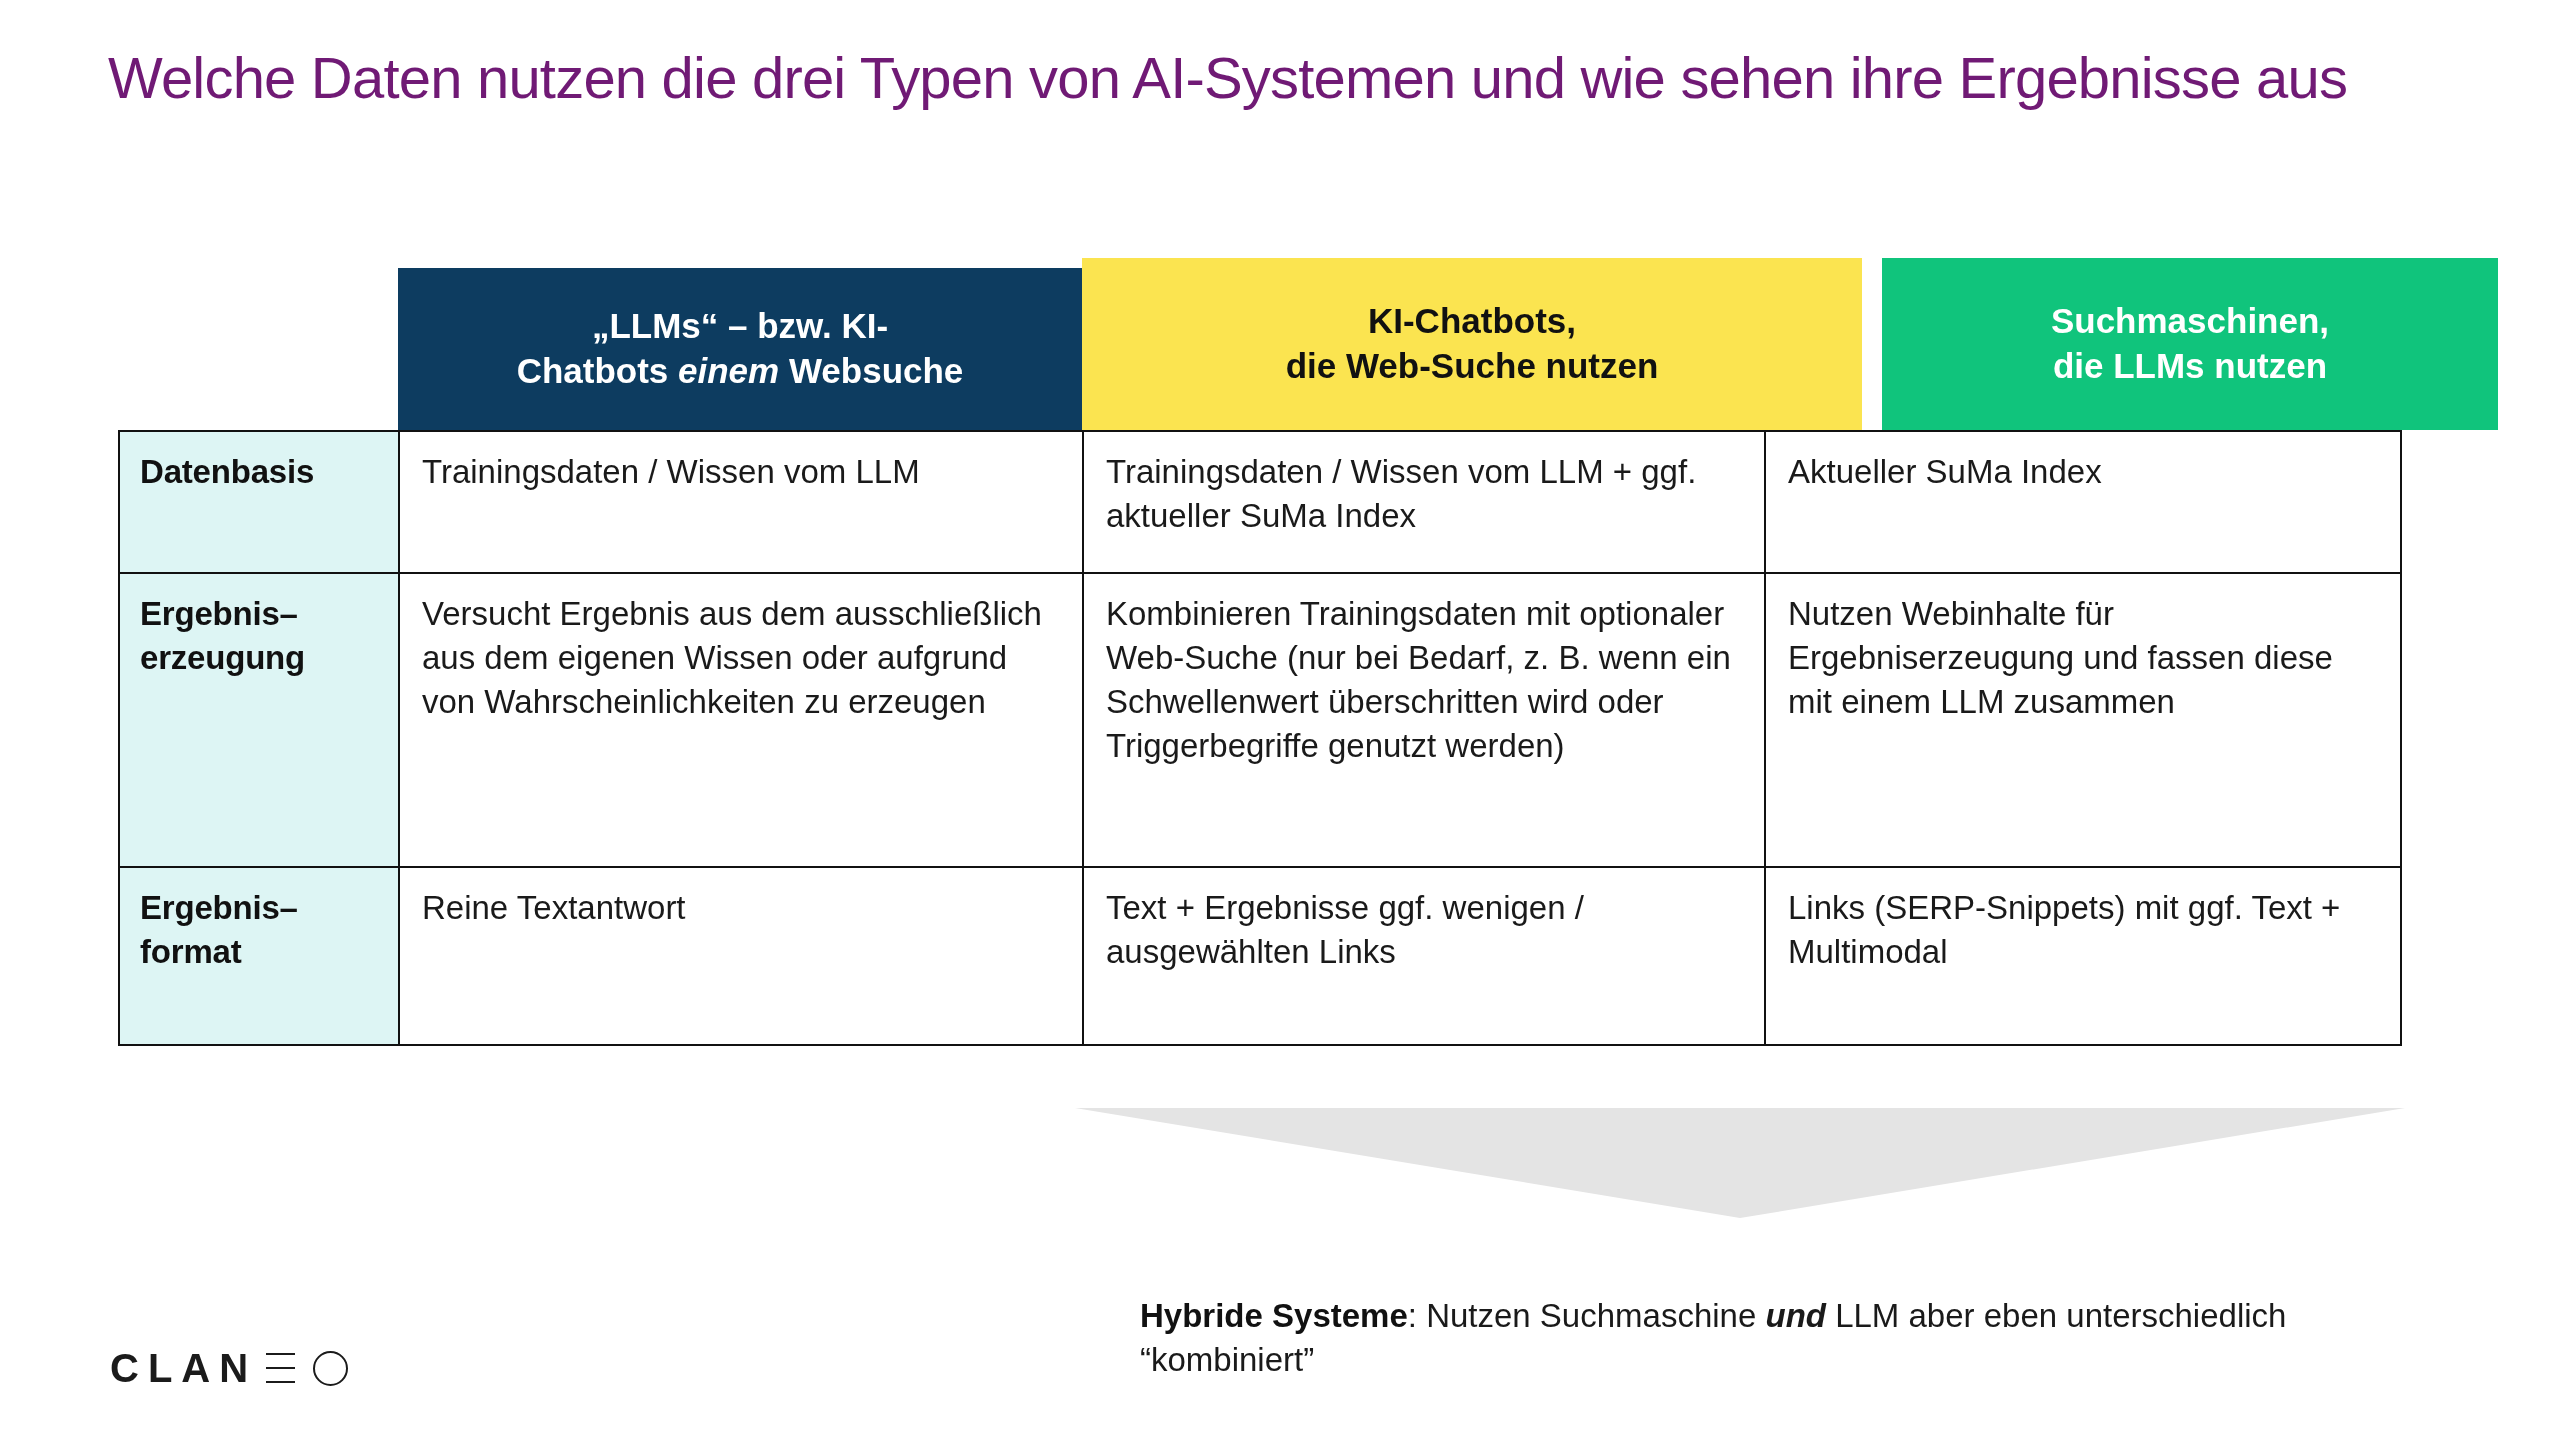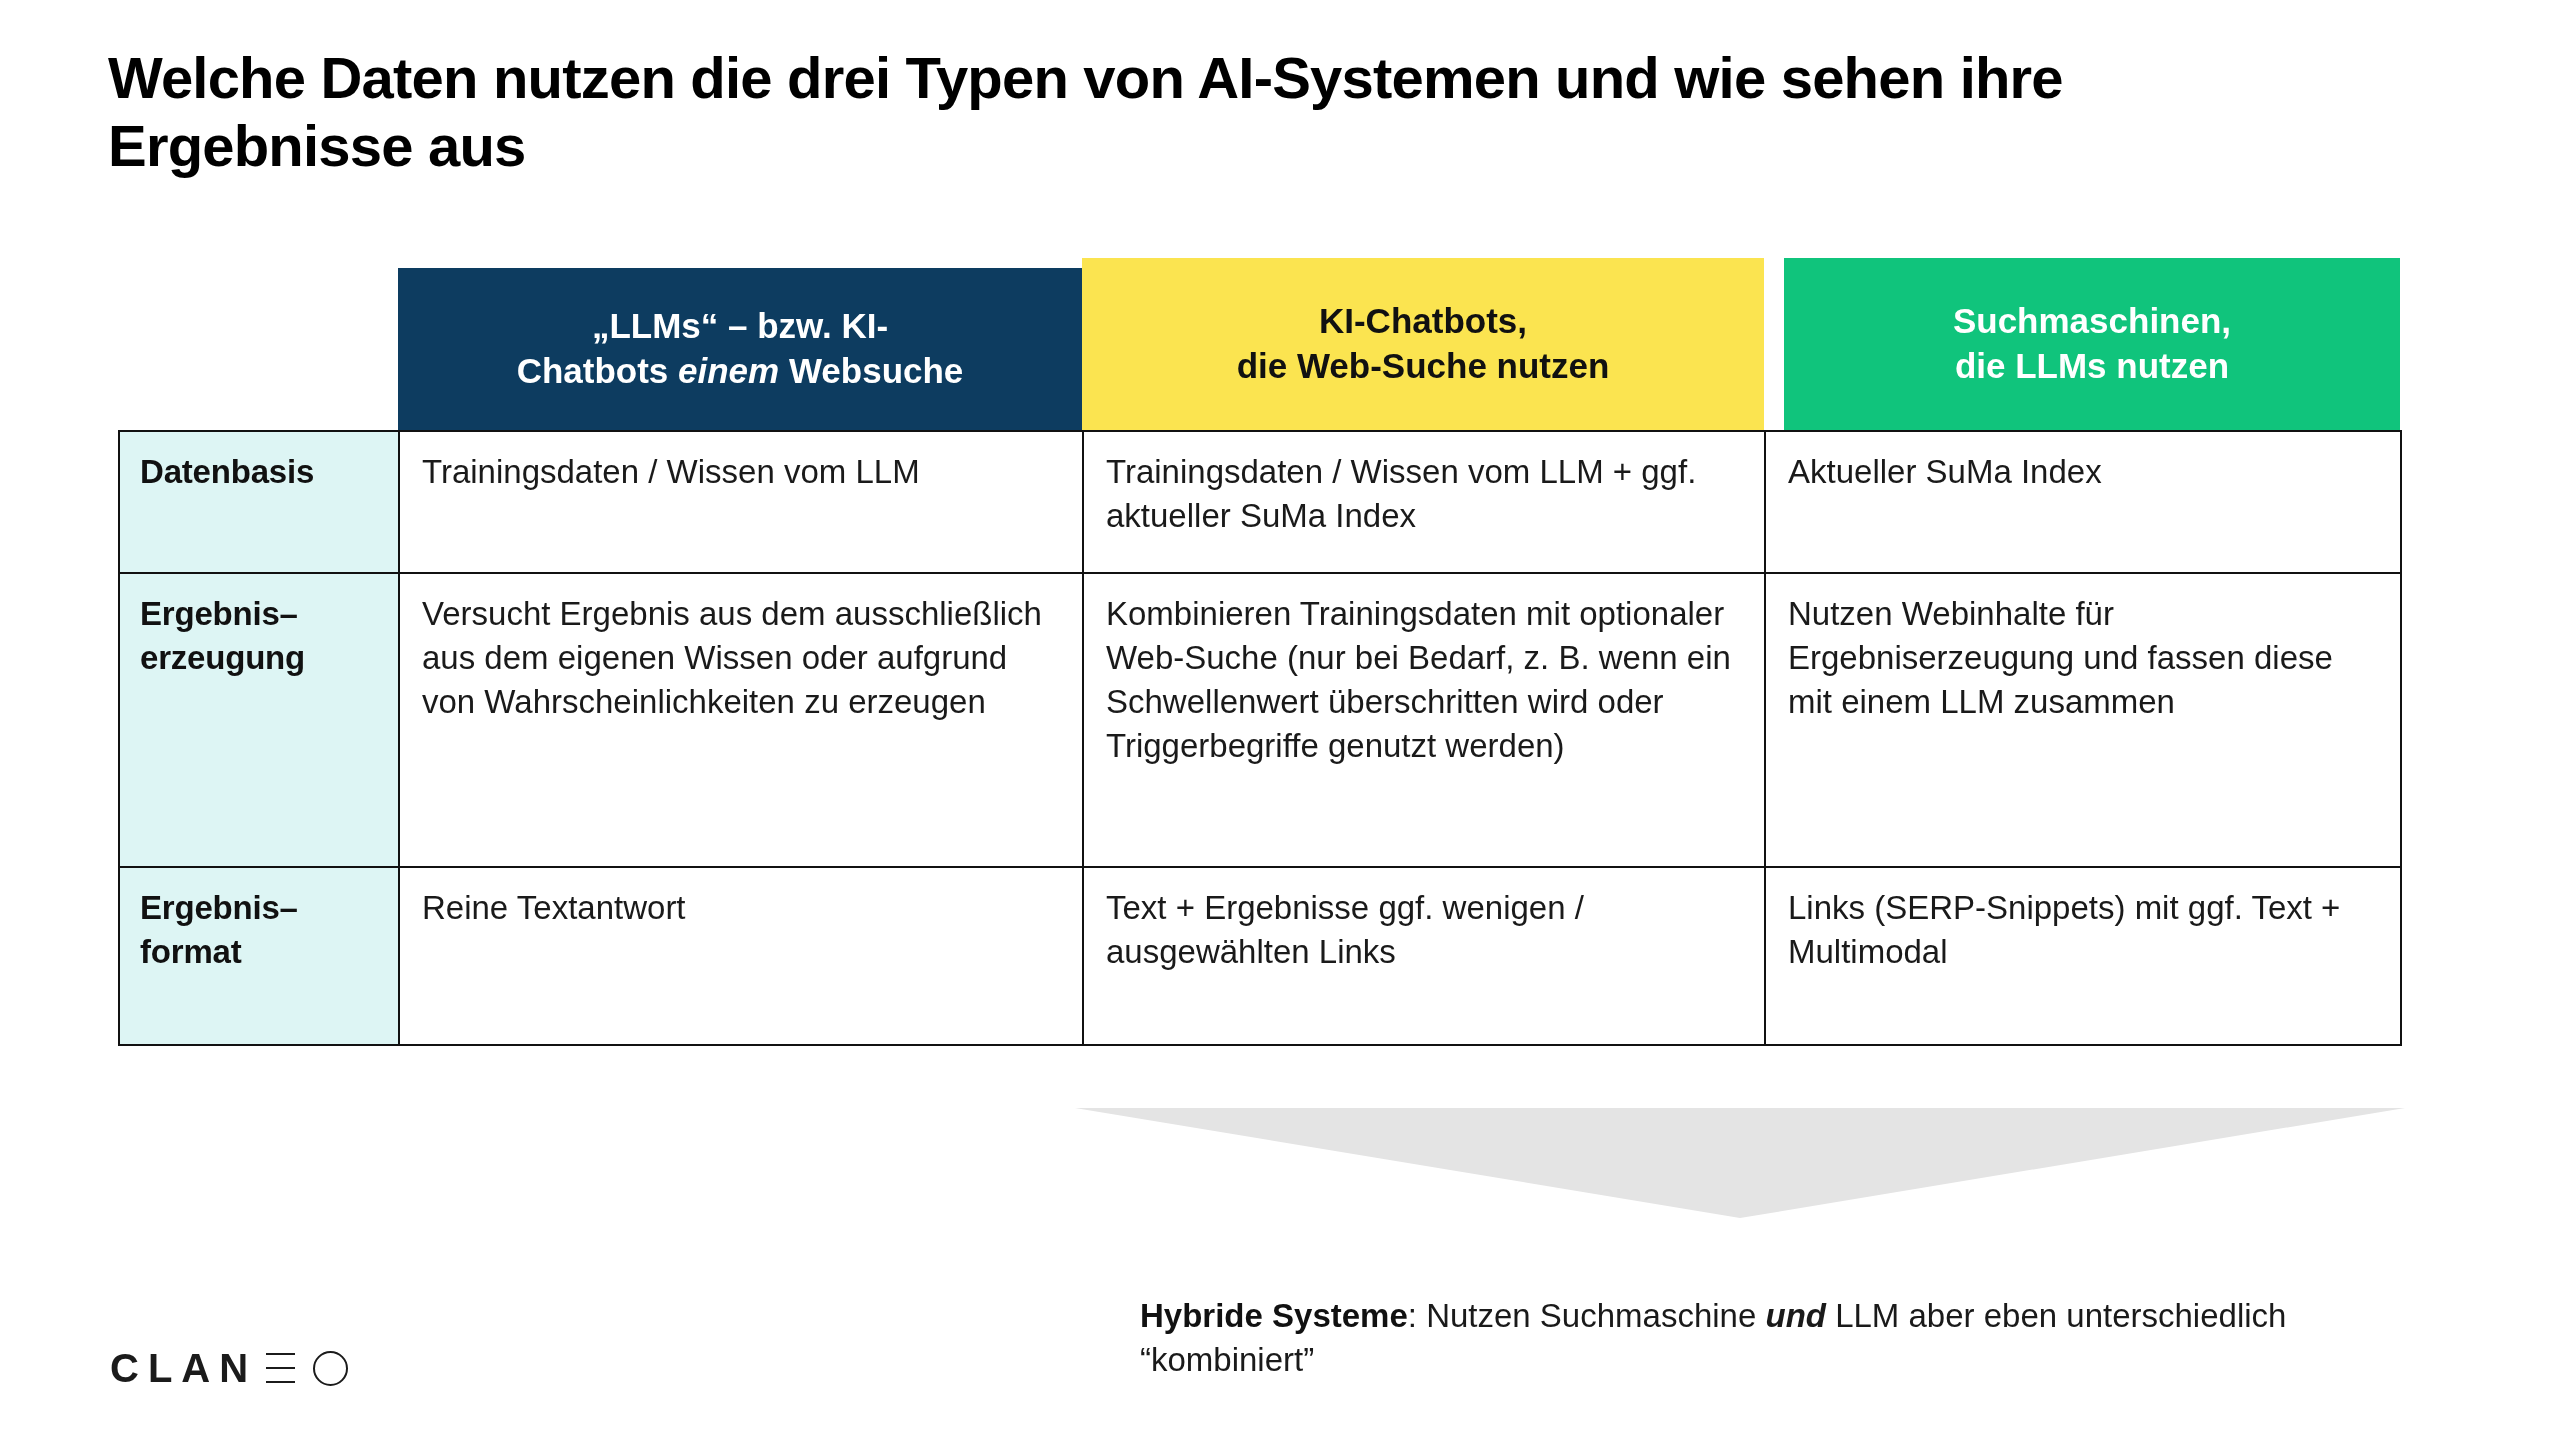--- a/index.html
+++ b/index.html
@@ -18,23 +18,23 @@
   }
 
   
   .page-title {
     position: absolute;
     left: 108px;
     top: 44px;
     width: 2260px;
     font-size: 58px;
     line-height: 1.18;
-    font-weight: 700;
+    font-weight: 400;
     letter-spacing: -0.8px;
-    color: #000000;
+    color: #701a75;
   }
 
   
   .header-row {
     position: absolute;
     left: 398px;
     top: 258px;
     width: 2002px;
     height: 172px;
     display: flex;
@@ -47,21 +47,21 @@
     text-align: center;
     font-size: 35px;
     font-weight: 700;
     line-height: 1.28;
     padding: 6px 14px;
     box-sizing: border-box;
   }
   .header-cell .it { font-style: italic; }
   .hc-1 { width: 684px; background: #0d3c60; color: #ffffff; margin-top: 10px; }
   .hc-gap { width: 10px; background: #ffffff; }
-  .hc-2 { width: 682px; background: #fbe450; color: #111111; }
+  .hc-2 { width: 780px; background: #fbe450; color: #111111; }
   .hc-3 { width: 616px; background: #10c47c; color: #ffffff; margin-left: 20px; }
 
   
   .matrix {
     position: absolute;
     left: 118px;
     top: 430px;
     width: 2282px;
     border-collapse: collapse;
     table-layout: fixed;

